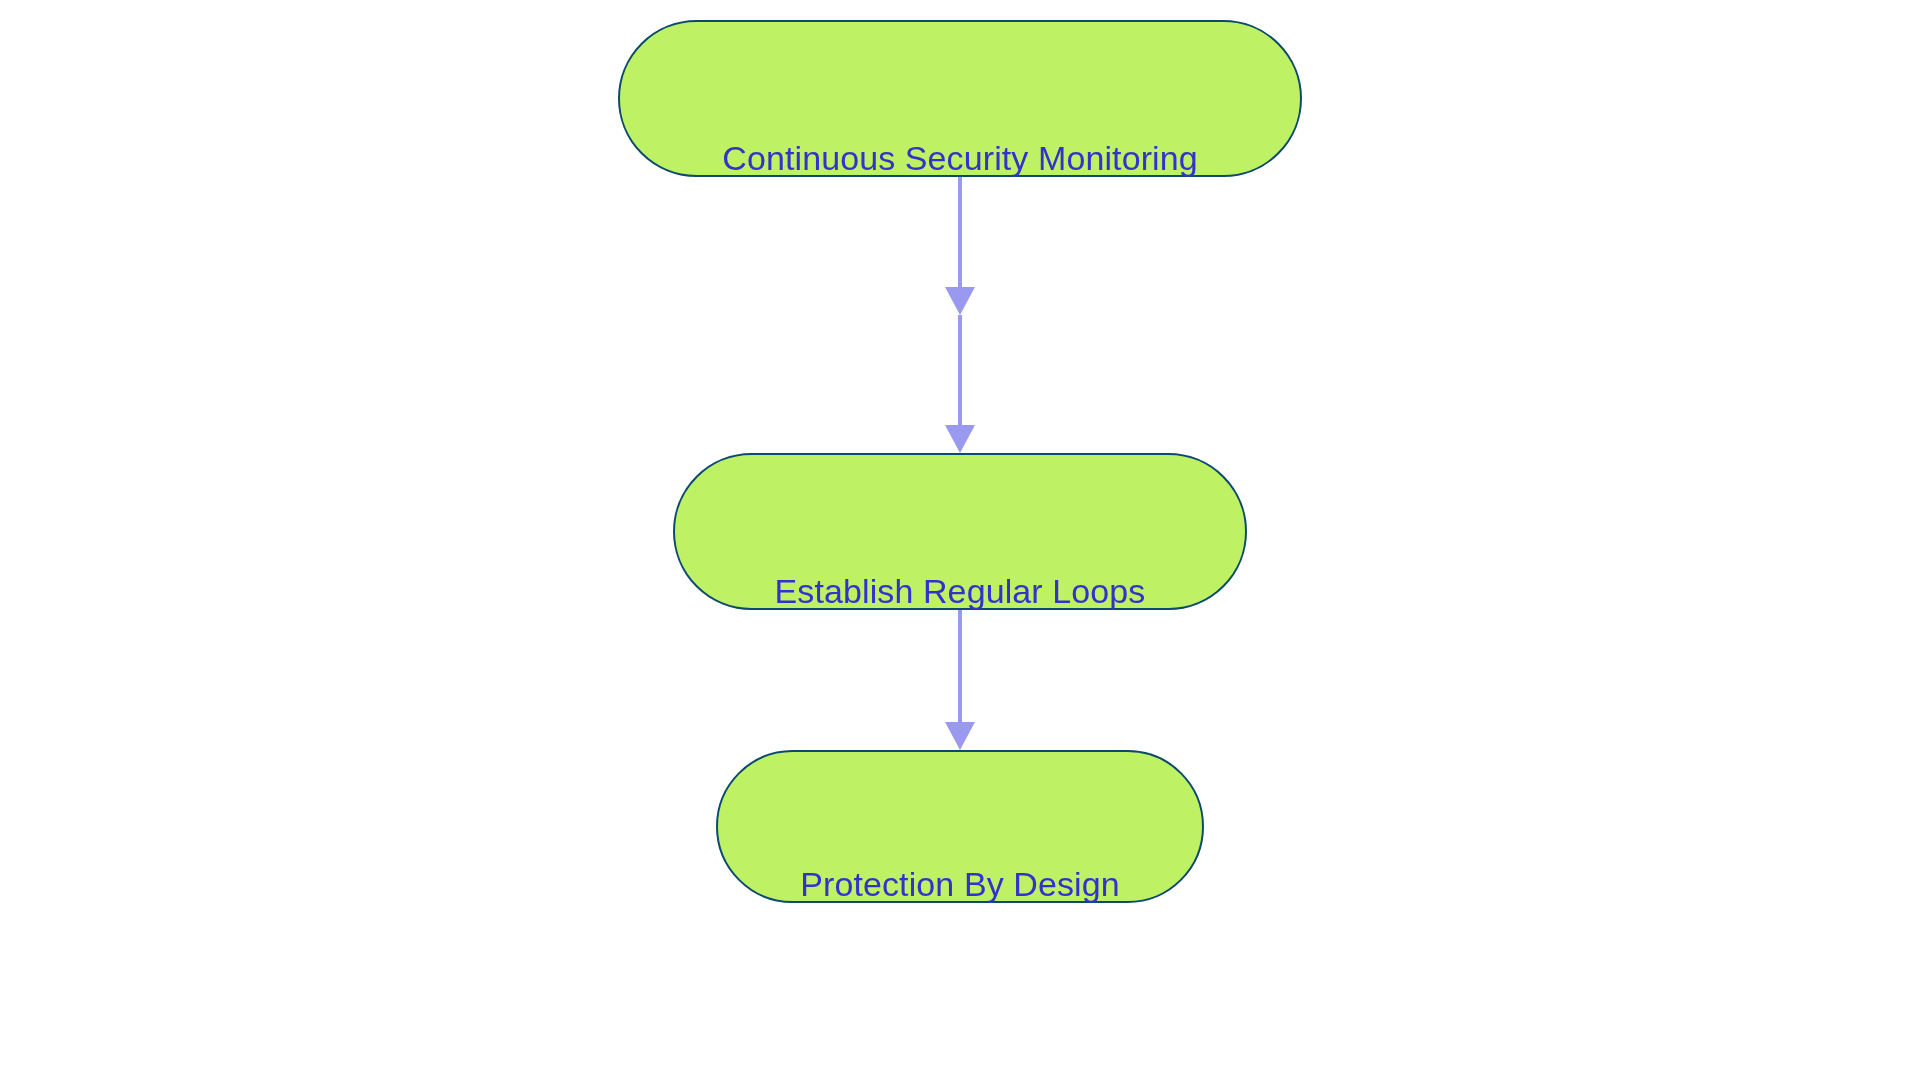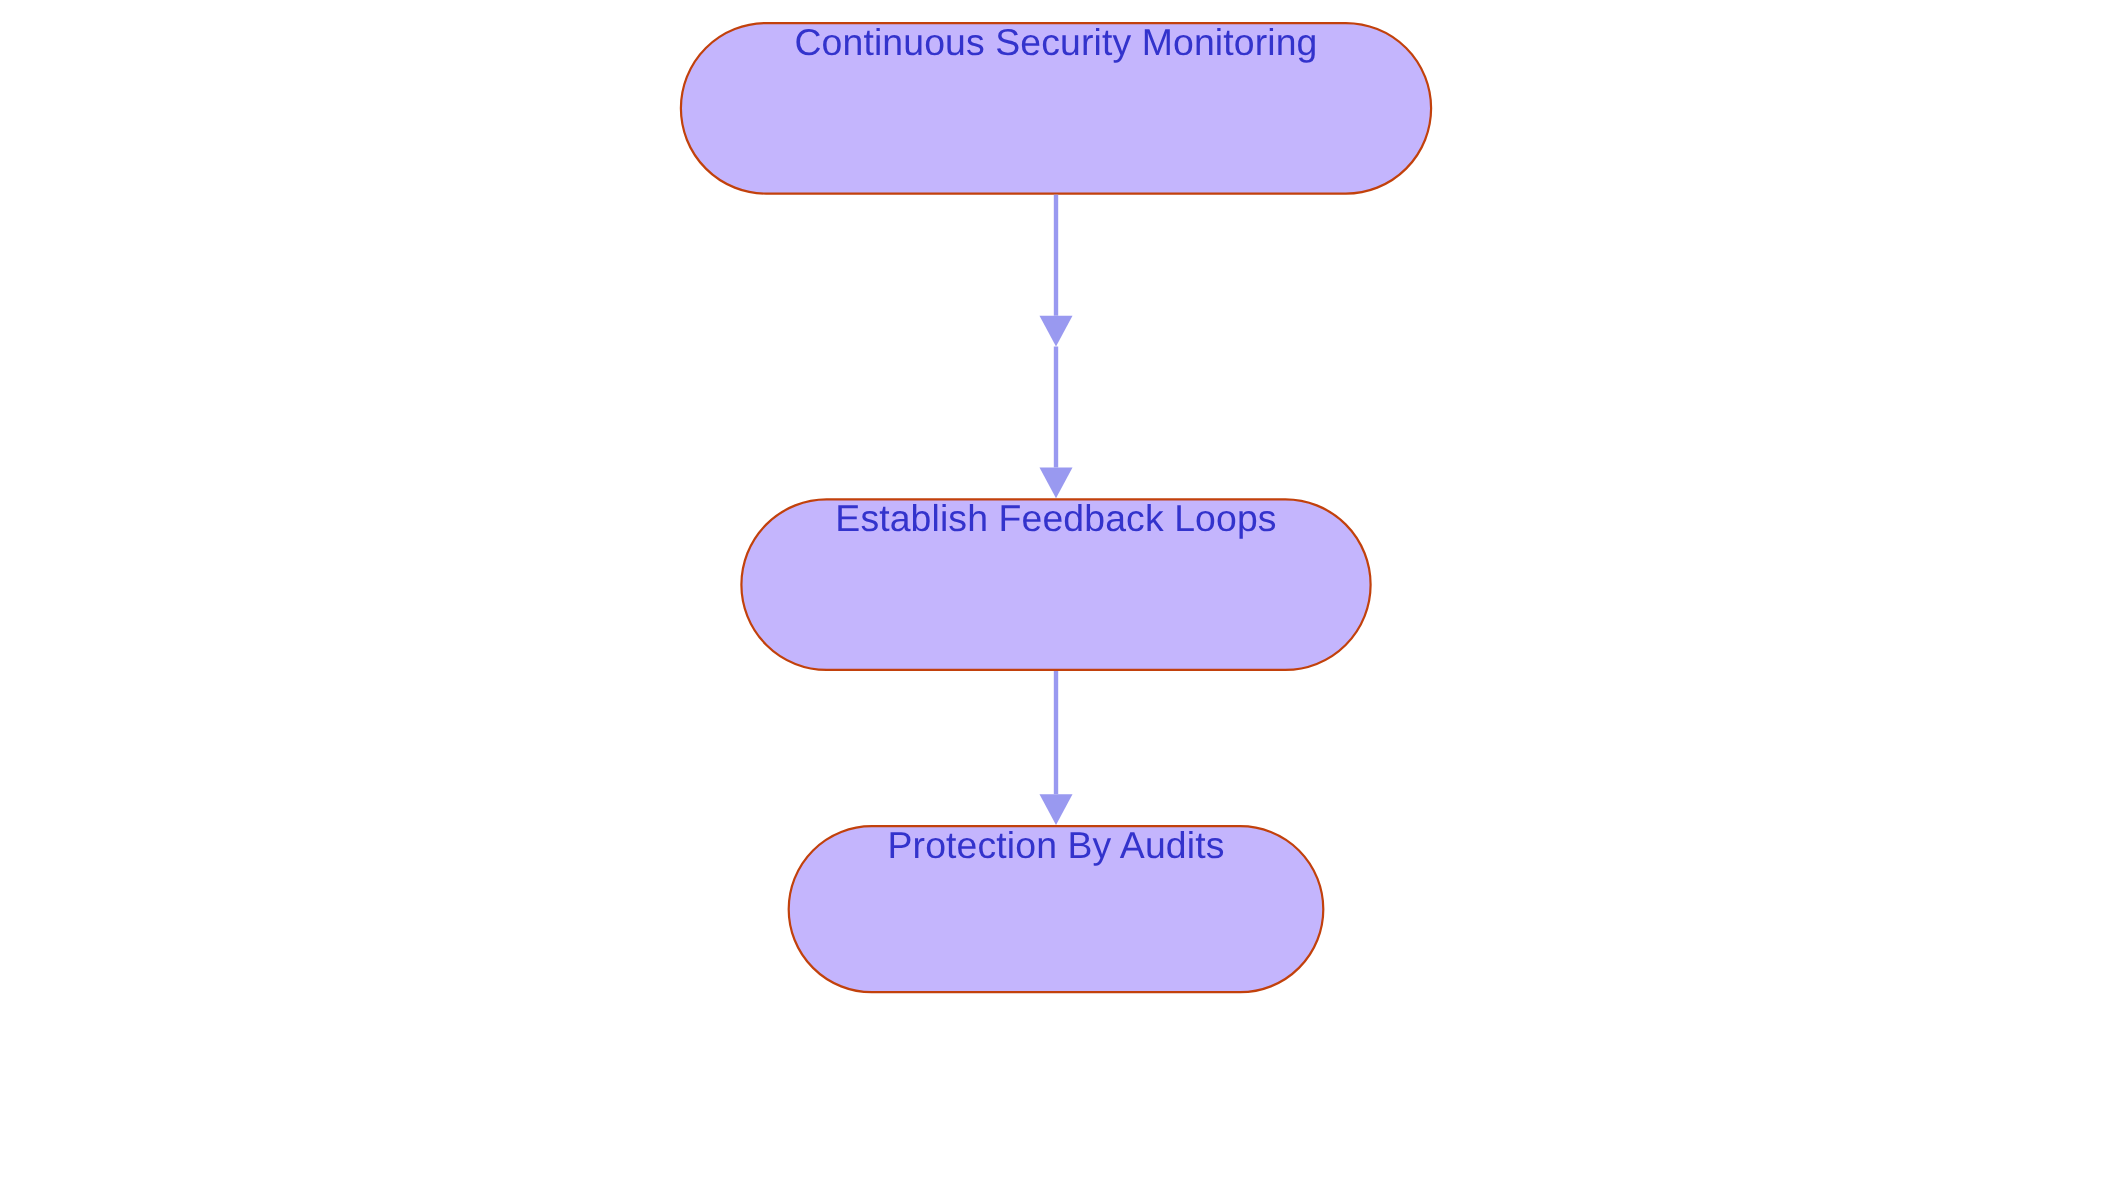--- a/index.html
+++ b/index.html
@@ -29,24 +29,24 @@
     display: flex;
     flex-direction: column;
     align-items: center;
   }
 
   
   .node {
     position: relative;
     box-sizing: border-box;
     display: flex;
-    align-items: flex-start;
+    align-items: flex-end;
     justify-content: center;
-    background: #c4b5fd;
-    border: 2px solid #c2410c;
+    background: #bef264;
+    border: 2px solid #0c4a6e;
     border-radius: 999px;
     color: #3333cc;
     white-space: nowrap;
   }
 
   .node-label {
     font-family: "Liberation Sans", sans-serif;
     font-size: 34px;
     font-weight: 400;
     letter-spacing: 0.1px;
@@ -103,26 +103,26 @@
       <div class="conn-head"></div>
     </div>
 
 
     <div class="connector conn-1">
       <div class="conn-line"></div>
       <div class="conn-head"></div>
     </div>
 
     <div class="node node-2">
-      <span class="node-label">Establish Feedback Loops</span>
+      <span class="node-label">Establish Regular Loops</span>
     </div>
 
     <div class="connector conn-2">
       <div class="conn-line"></div>
       <div class="conn-head"></div>
     </div>
 
     <div class="node node-3">
-      <span class="node-label">Protection By Audits</span>
+      <span class="node-label">Protection By Design</span>
     </div>
 
   </div>
 </div>
 
 </body></html>

